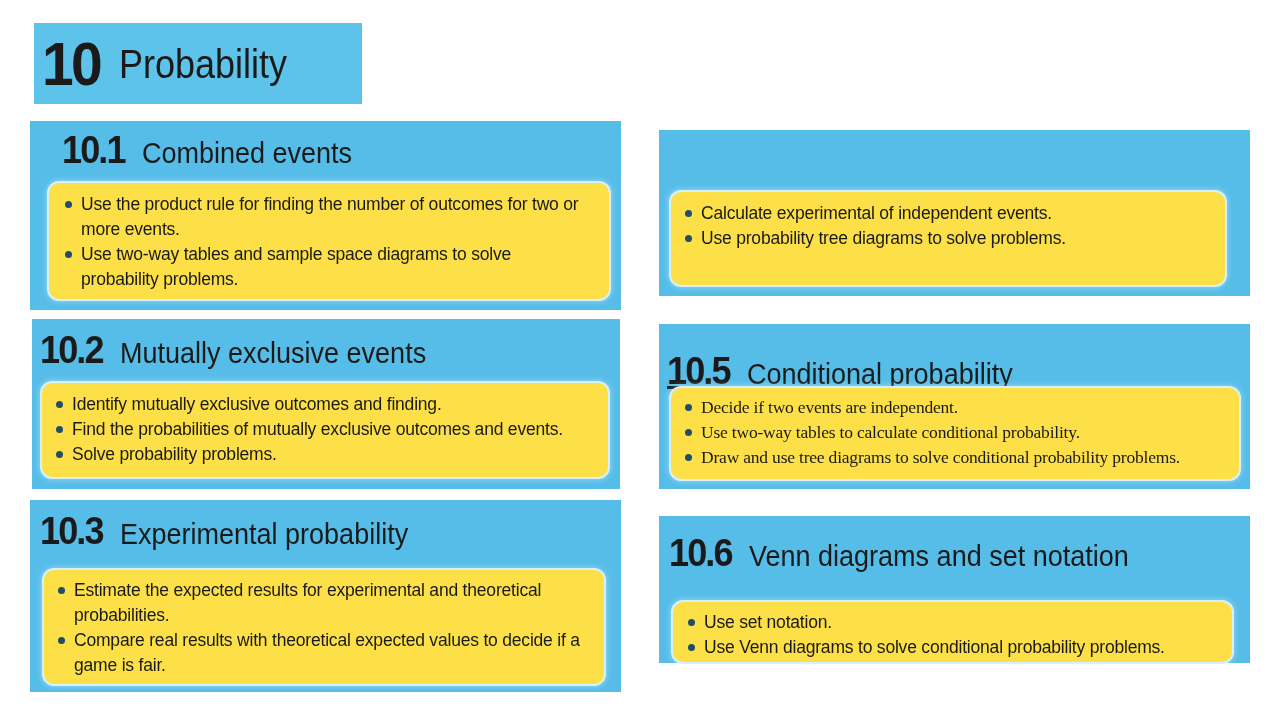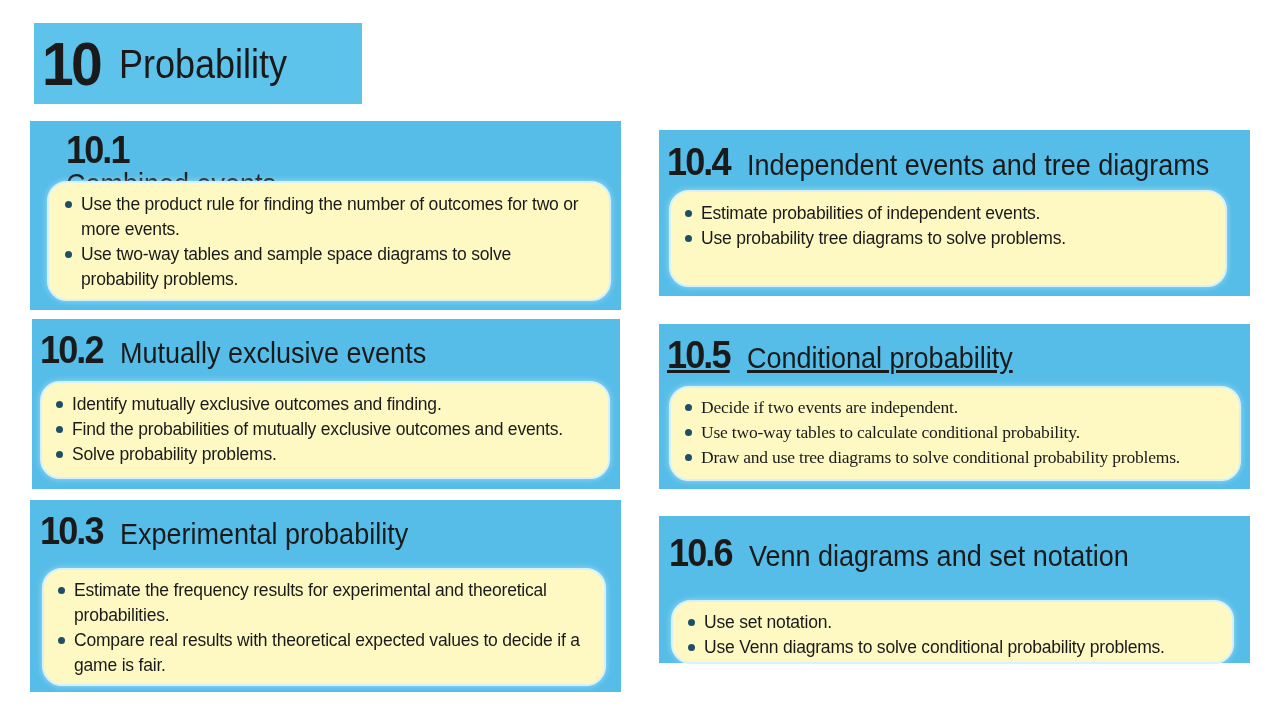--- a/index.html
+++ b/index.html
@@ -4,35 +4,35 @@
 <style>
   html,body{margin:0;padding:0;}
   body{width:1280px;height:720px;background:#ffffff;position:relative;overflow:hidden;font-family:"Liberation Sans",sans-serif;color:#1a1a1a;}
   .chapter{position:absolute;left:34px;top:23px;width:328px;height:81px;background:#5ec3ea;display:flex;align-items:center;}
   .chapter .num{font-weight:bold;font-size:62px;letter-spacing:-3px;margin-left:8px;line-height:1;transform:scaleX(0.92);transform-origin:left;}
   .chapter .title{font-size:40px;margin-left:14px;transform:scaleX(0.9);transform-origin:left;line-height:1;}
   .card{position:absolute;background:#55bde8;box-sizing:border-box;}
   .card .head{display:flex;align-items:baseline;white-space:nowrap;}
   .card .num{font-weight:bold;font-size:38px;letter-spacing:-2px;line-height:1;transform:scaleX(0.95);transform-origin:left;display:inline-block;}
   .card .title{font-size:30px;line-height:1;margin-left:14px;transform:scaleX(0.9);transform-origin:left;display:inline-block;}
-  .inner{position:absolute;background:#fef9c3;border:2.5px solid #d6f1fc;border-radius:20px;box-sizing:border-box;box-shadow:0 0 6px rgba(255,255,255,0.45);padding:8px 5px 8px 14px;}
+  .inner{position:absolute;background:#fde047;border:2.5px solid #d6f1fc;border-radius:12px;box-sizing:border-box;box-shadow:0 0 6px rgba(255,255,255,0.45);padding:8px 5px 8px 14px;}
   .inner ul{margin:0;padding:0;list-style:none;}
   .inner li{position:relative;padding-left:18px;font-size:17.5px;line-height:25px;color:#1a1a1a;letter-spacing:-0.2px;}
   .inner li::before{content:"";position:absolute;left:2px;top:9px;width:7px;height:7px;border-radius:50%;background:#1e4f66;}
 </style>
 </head>
 <body>
 
 <div class="chapter">
   <span class="num">10</span>
   <span class="title">Probability</span>
 </div>
 
 <div class="card" style="left:30px;top:121px;width:591px;height:189px;">
-  <div class="head" style="position:absolute;left:22px;top:10px;flex-direction:column;">
+  <div class="head" style="position:absolute;left:32px;top:10px;">
     <span class="num">10.1</span>
     <span class="title">Combined events</span>
   </div>
   <div class="inner" style="left:17px;top:60px;width:564px;height:120px;padding-top:9px;">
     <ul>
       <li style="padding-right:10px;">Use the product rule for finding the number of outcomes for two or more events.</li>
       <li style="padding-right:60px;">Use two-way tables and sample space diagrams to solve probability problems.</li>
     </ul>
   </div>
 </div>
@@ -51,41 +51,37 @@
   </div>
 </div>
 
 <div class="card" style="left:30px;top:500px;width:591px;height:192px;">
   <div class="head" style="position:absolute;left:10px;top:12px;">
     <span class="num">10.3</span>
     <span class="title">Experimental probability</span>
   </div>
   <div class="inner" style="left:12px;top:68px;width:564px;height:118px;padding-top:8px;padding-left:12px;">
     <ul>
-      <li style="padding-right:40px;">Estimate the frequency results for experimental and theoretical probabilities.</li>
+      <li style="padding-right:40px;">Estimate the expected results for experimental and theoretical probabilities.</li>
       <li style="padding-right:10px;">Compare real results with theoretical expected values to decide if a game is fair.</li>
     </ul>
   </div>
 </div>
 
 <div class="card" style="left:659px;top:130px;width:591px;height:166px;">
-  <div class="head" style="position:absolute;left:8px;top:13px;">
-    <span class="num">10.4</span>
-    <span class="title">Independent events and tree diagrams</span>
-  </div>
   <div class="inner" style="left:10px;top:60px;width:558px;height:97px;padding-top:9px;padding-left:12px;">
     <ul>
-      <li>Estimate probabilities of independent events.</li>
+      <li>Calculate experimental of independent events.</li>
       <li>Use probability tree diagrams to solve problems.</li>
     </ul>
   </div>
 </div>
 
 <div class="card" style="left:659px;top:324px;width:591px;height:165px;">
-  <div class="head" style="position:absolute;left:8px;top:12px;text-decoration:underline;">
+  <div class="head" style="position:absolute;left:8px;top:28px;text-decoration:underline;">
     <span class="num">10.5</span>
     <span class="title">Conditional probability</span>
   </div>
   <div class="inner" style="left:10px;top:62px;width:572px;height:95px;padding-top:7px;padding-left:12px;font-family:Liberation Serif, serif;">
     <ul>
       <li>Decide if two events are independent.</li>
       <li>Use two-way tables to calculate conditional probability.</li>
       <li>Draw and use tree diagrams to solve conditional probability problems.</li>
     </ul>
   </div>

